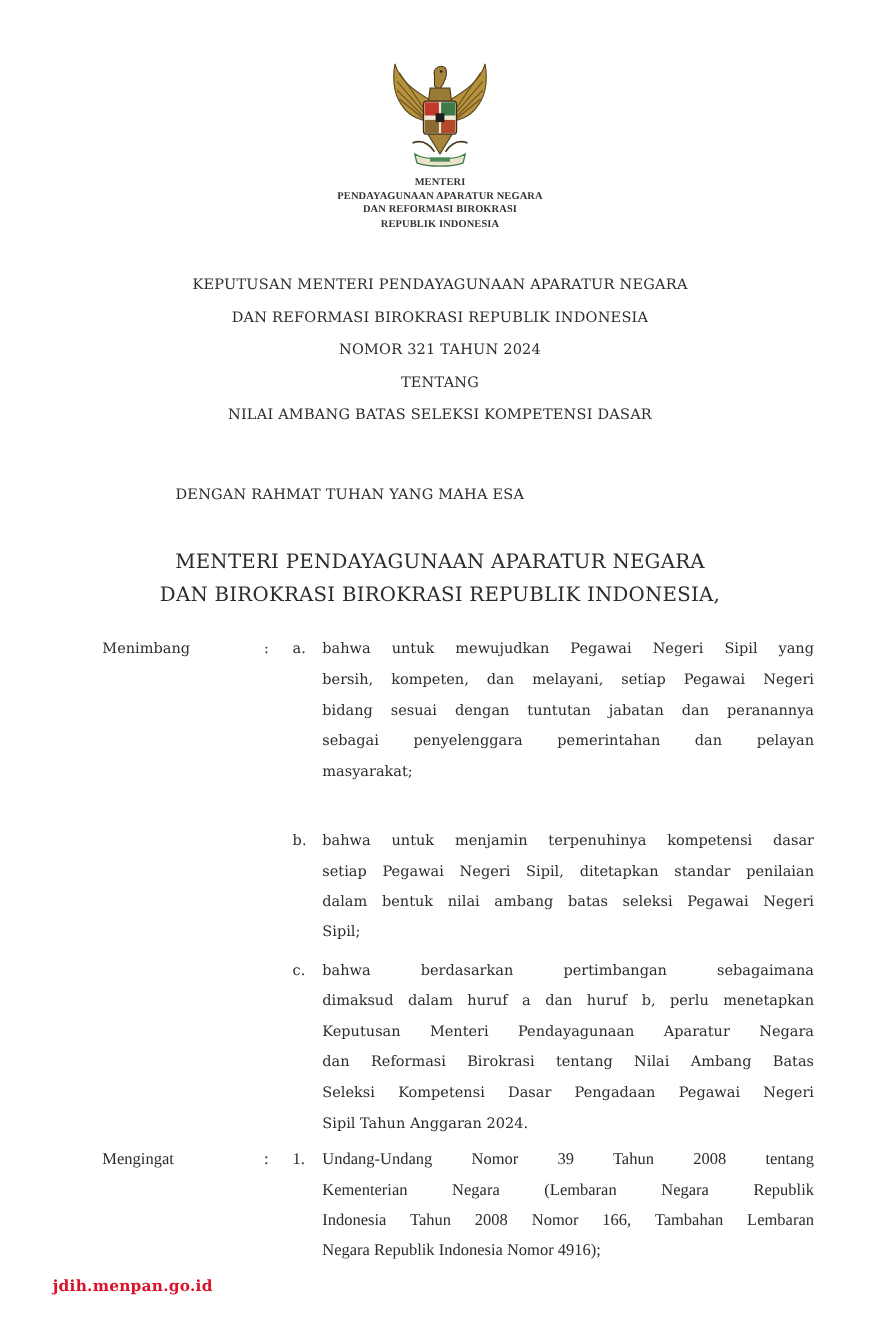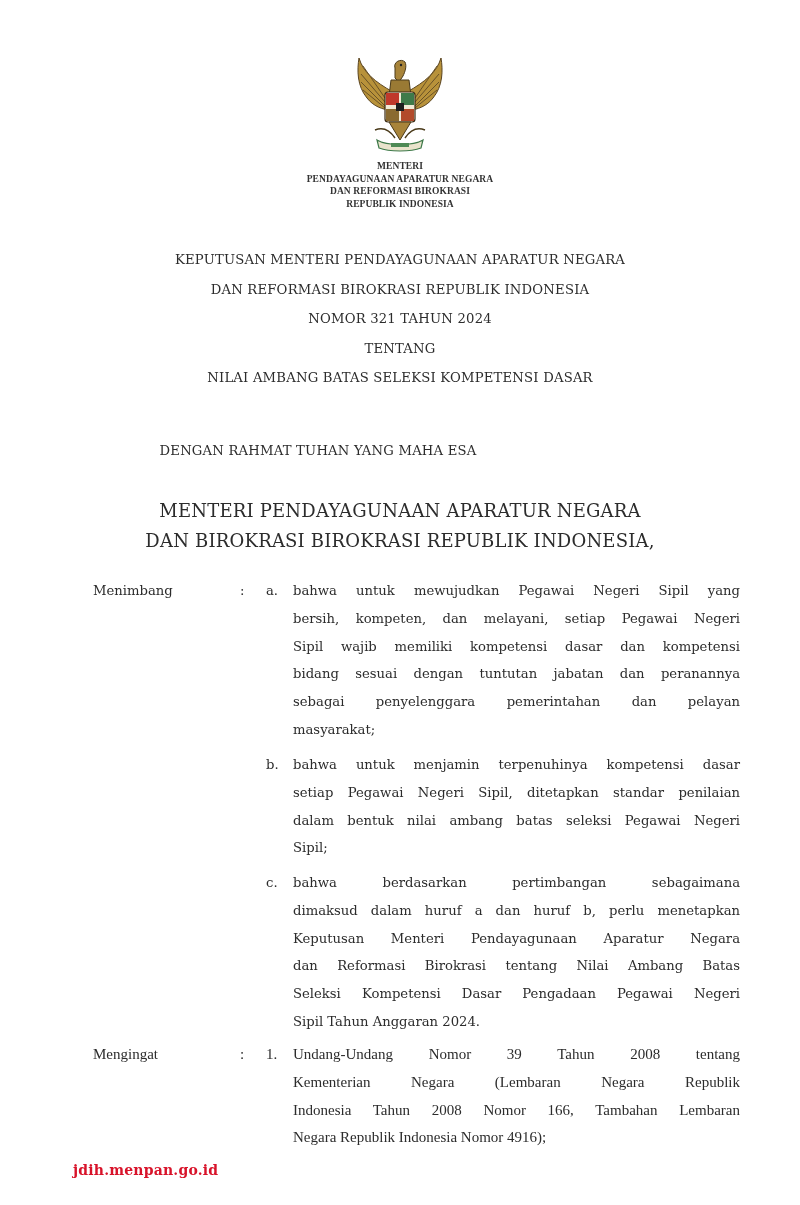--- a/index.html
+++ b/index.html
@@ -120,21 +120,20 @@
     }
     .watermark {
       position: absolute;
       left: 48px;
       top: 1162px;
       font-family: "DejaVu Serif", serif;
       font-weight: bold;
       font-size: 14px;
       color: #d8132a;
       letter-spacing: 0.2px;
-      margin-left: 25px;
     }
   </style>
 </head>
 <body>
 
 <div class="emblem">
   <svg width="110" height="105" viewBox="0 0 110 105">
 
     <path d="M48 40 C30 30, 18 20, 14 6 C12 18, 12 34, 22 46 C28 54, 38 58, 46 58 Z" fill="#b8923a" stroke="#5a4420" stroke-width="1"></path>
     <path d="M18 14 L40 46 M16 22 L40 50 M16 30 L40 54 M18 38 L40 56" stroke="#6a5226" stroke-width="1"></path>
@@ -187,21 +186,20 @@
 
 <div class="section" style="top:577px;">
   <span class="section-label">Menimbang</span>
   <span class="section-colon">:</span>
 
   <div class="item" style="top:0;">
     <span class="item-marker">a.</span>
     <div class="item-text">
       <span class="ln">bahwa untuk mewujudkan Pegawai Negeri Sipil yang</span>
       <span class="ln">bersih, kompeten, dan melayani, setiap Pegawai Negeri</span>
-      <span class="ln">Sipil wajib memiliki kompetensi dasar dan kompetensi</span>
       <span class="ln">bidang sesuai dengan tuntutan jabatan dan peranannya</span>
       <span class="ln">sebagai penyelenggara pemerintahan dan pelayan</span>
       <span class="ln last">masyarakat;</span>
     </div>
   </div>
 
   <div class="item" style="top:174px;">
     <span class="item-marker">b.</span>
     <div class="item-text">
       <span class="ln">bahwa untuk menjamin terpenuhinya kompetensi dasar</span>

